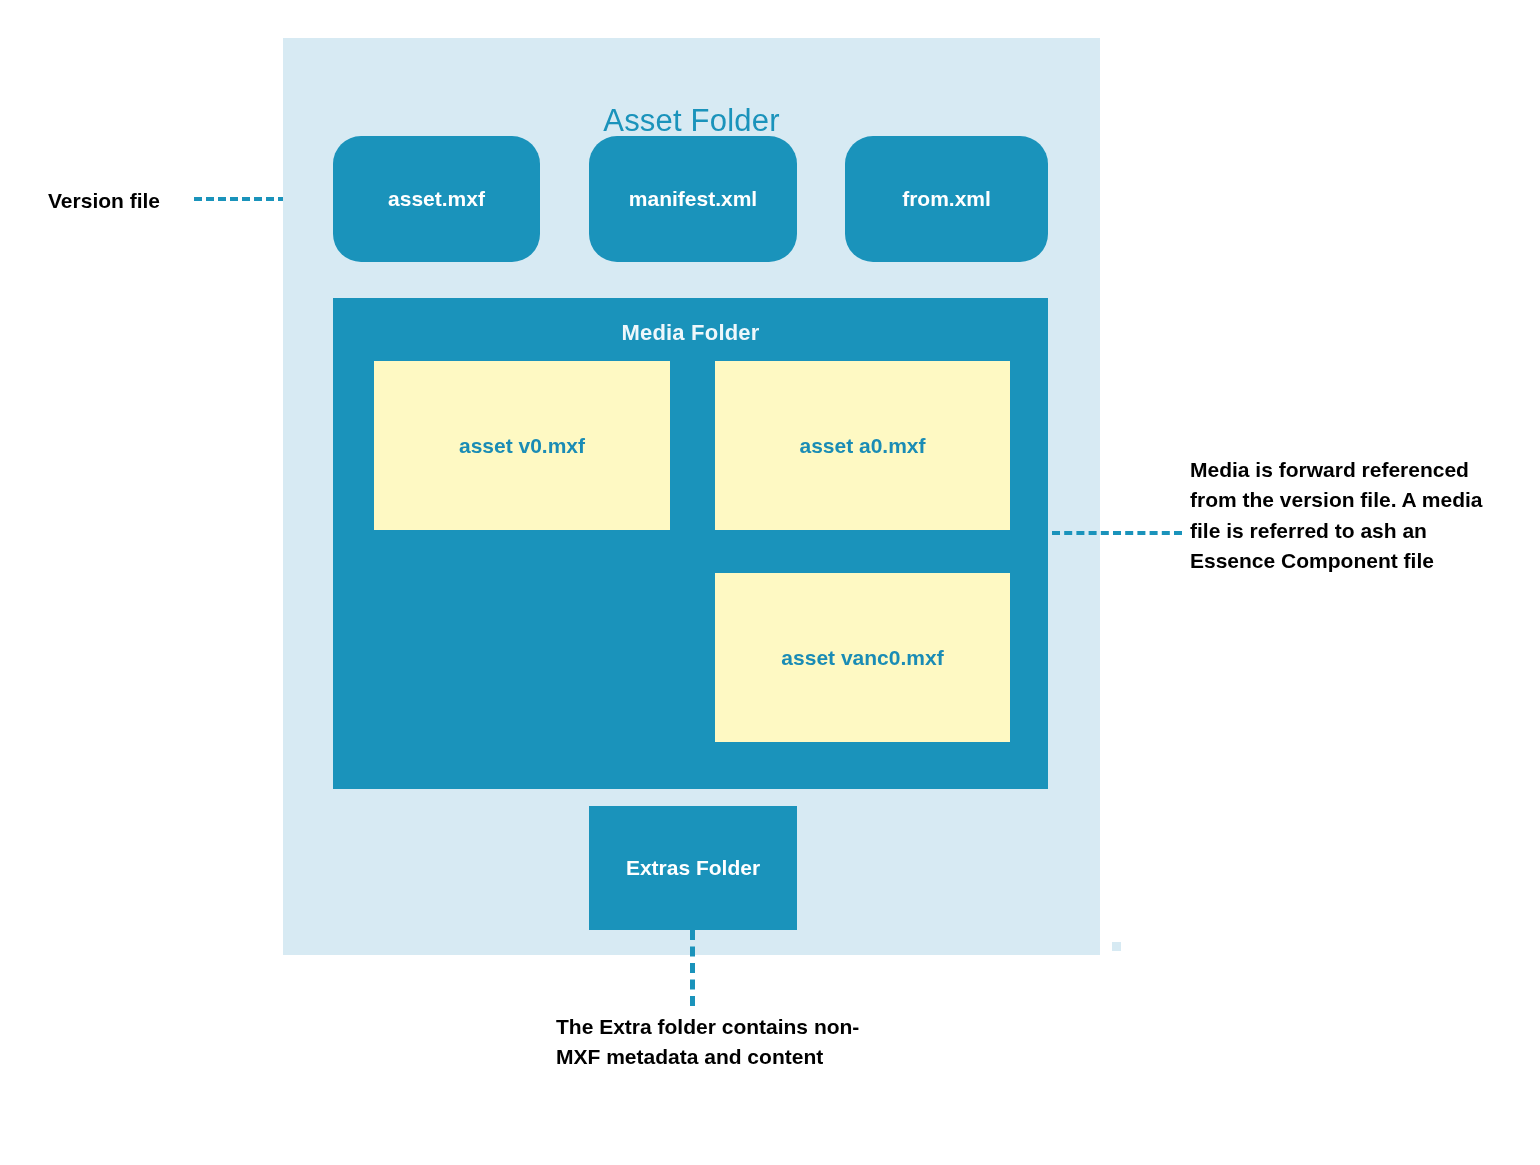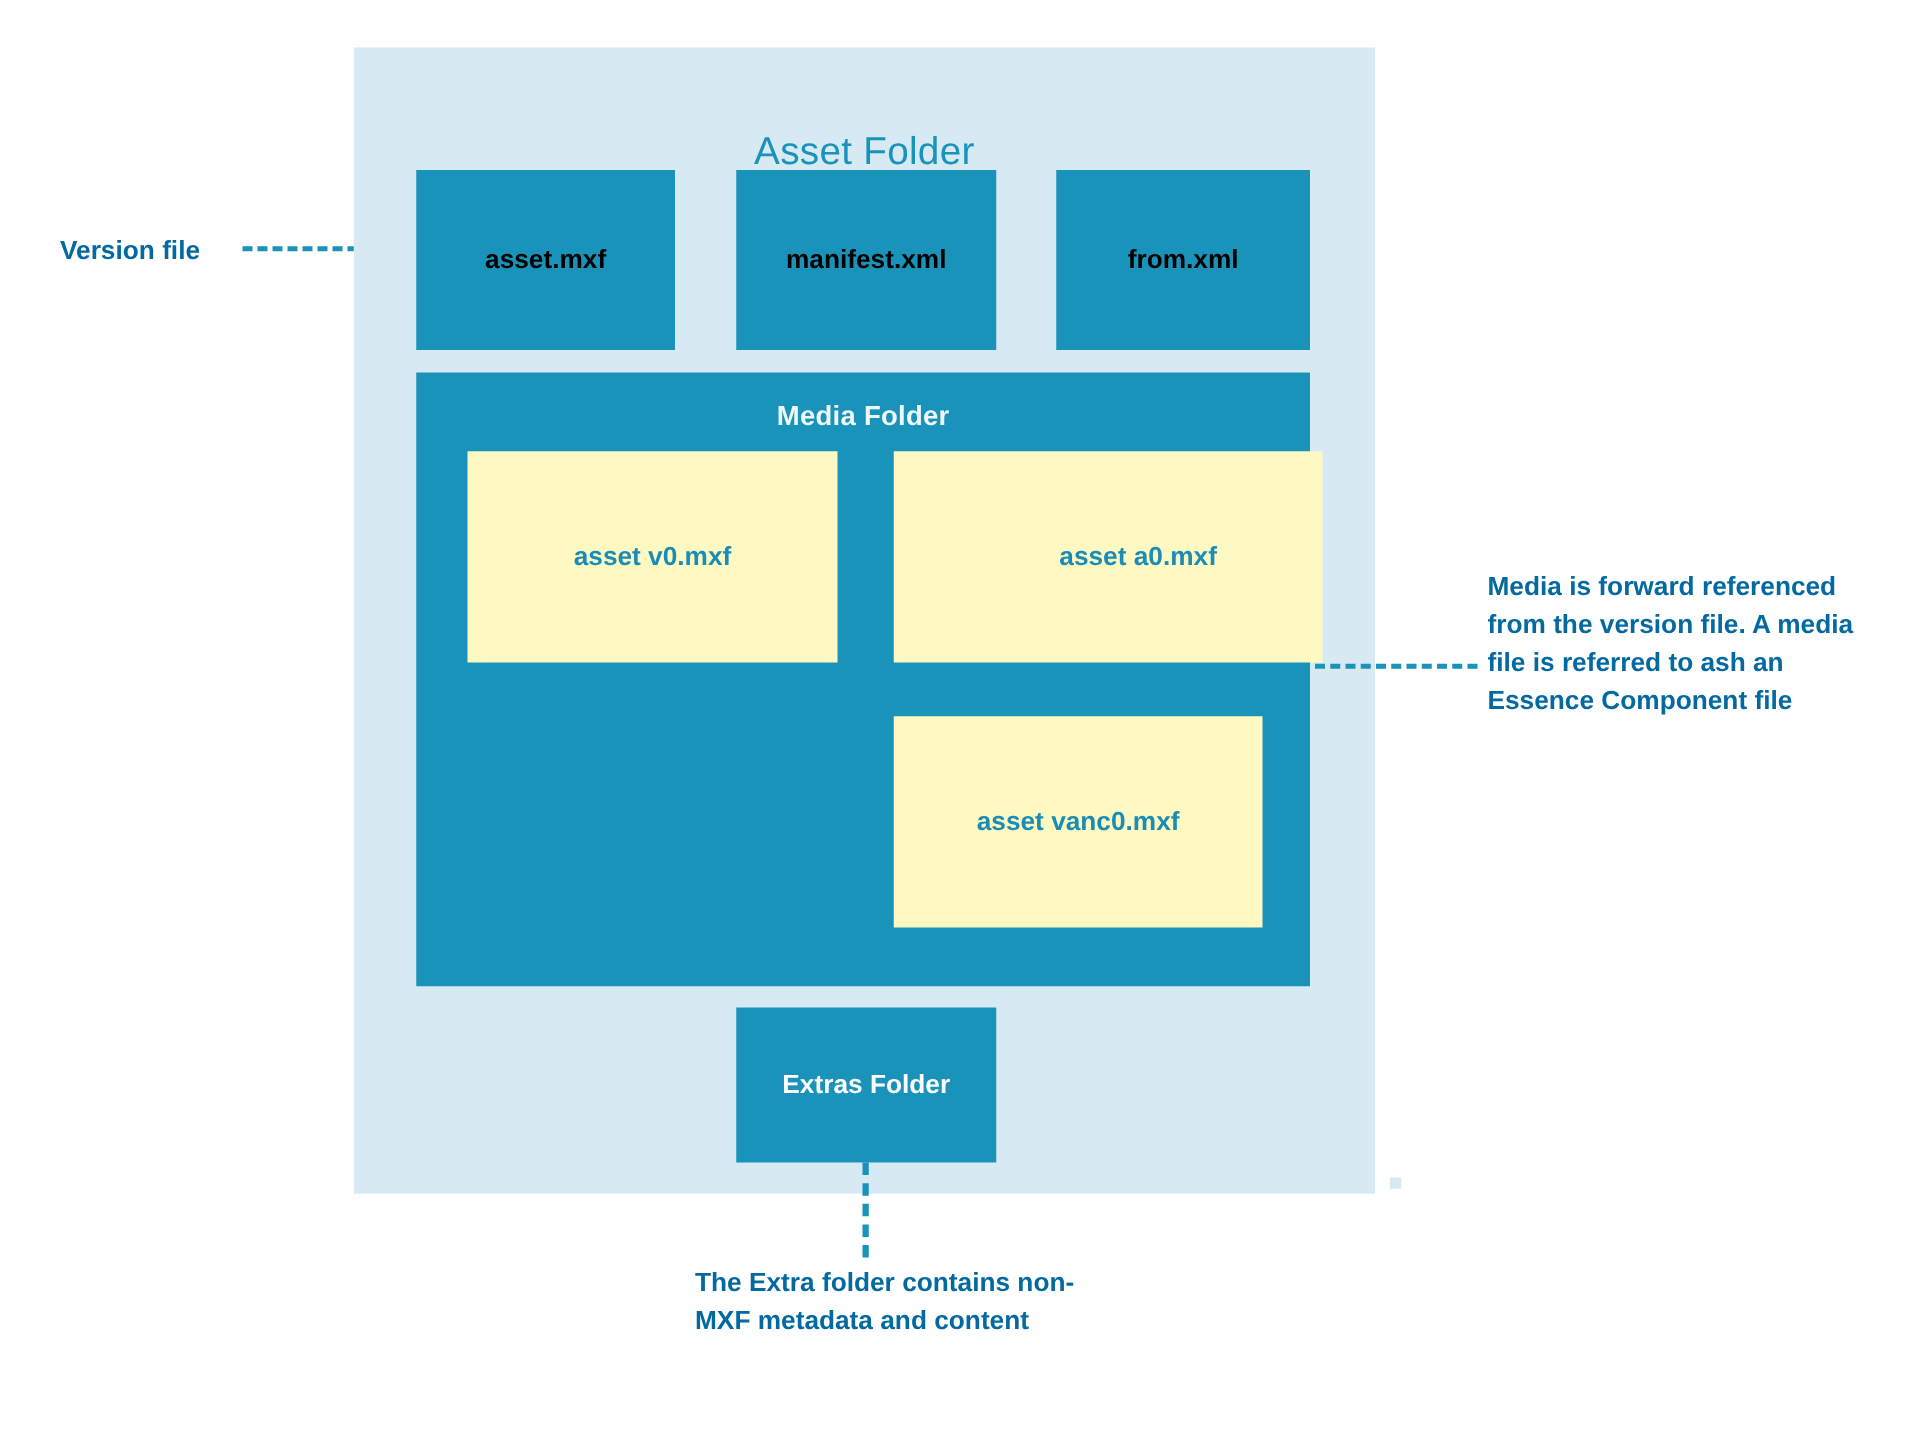--- a/index.html
+++ b/index.html
@@ -33,28 +33,29 @@
     font-size: 31px;
     font-weight: normal;
     color: #1a93bb;
     letter-spacing: 0.2px;
   }
 
   
   .file-box {
     position: absolute;
     background: #1a93bb;
-    color: #000000;
+    color: #ffffff;
     font-size: 21px;
     font-weight: bold;
     display: flex;
     align-items: center;
     justify-content: center;
     top: 136px;
-    height: 144px;
+    height: 126px;
+    border-radius: 28px;
   }
   #file-box-0 { left: 333px; width: 207px; }
   #file-box-1 { left: 589px; width: 208px; }
   #file-box-2 { left: 845px; width: 203px; }
 
   
   #media-folder {
     position: absolute;
     left: 333px;
     top: 298px;
@@ -78,21 +79,21 @@
     background: #fef9c3;
     color: #1a8cb5;
     font-size: 21px;
     font-weight: bold;
     display: flex;
     align-items: center;
     justify-content: center;
     height: 169px;
   }
   #media-item-0 { left: 41px;  top: 63px;  width: 296px; }
-  #media-item-1 { left: 382px; top: 63px;  width: 295px; padding-left: 48px; }
+  #media-item-1 { left: 382px; top: 63px;  width: 295px; }
   #media-item-2 { left: 41px;  top: 275px; width: 296px; }
   #media-item-3 { left: 382px; top: 275px; width: 295px; }
 
   
   #extras-folder {
     position: absolute;
     left: 589px;
     top: 806px;
     width: 208px;
     height: 124px;
@@ -111,21 +112,21 @@
     left: 1112px;
     top: 942px;
     width: 9px;
     height: 9px;
     background: #d7eaf3;
   }
 
   
   .annotation {
     position: absolute;
-    color: #0369a1;
+    color: #000000;
     font-size: 21px;
     font-weight: bold;
     line-height: 1.45;
   }
   #annotation-version {
     left: 48px;
     top: 186px;
     width: 150px;
     text-align: left;
   }

